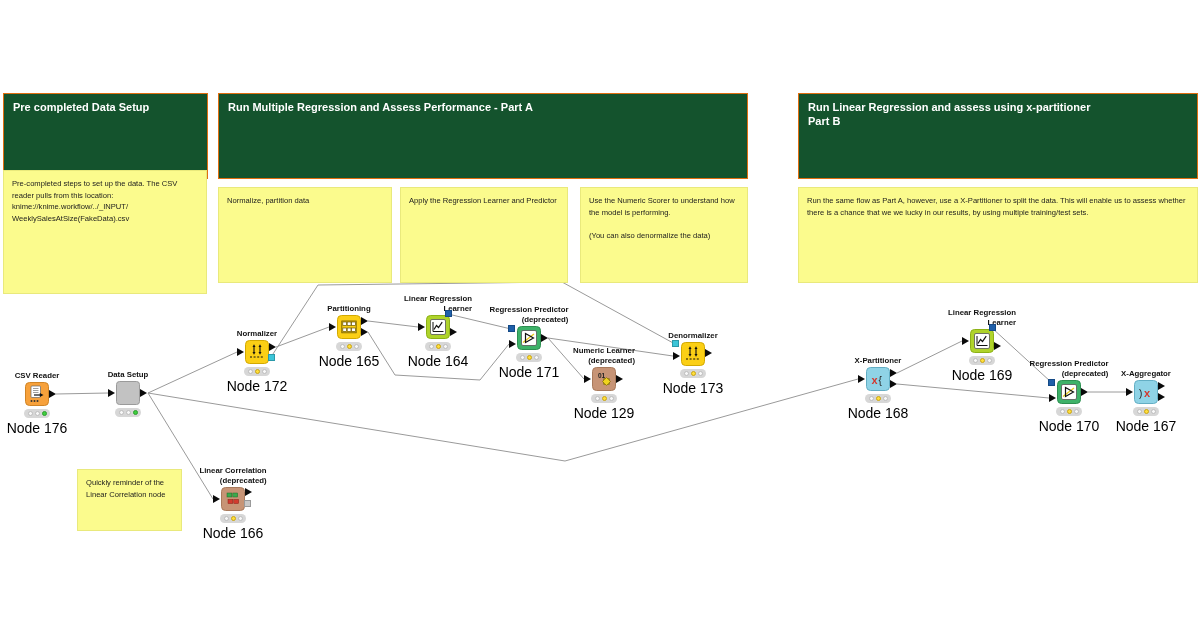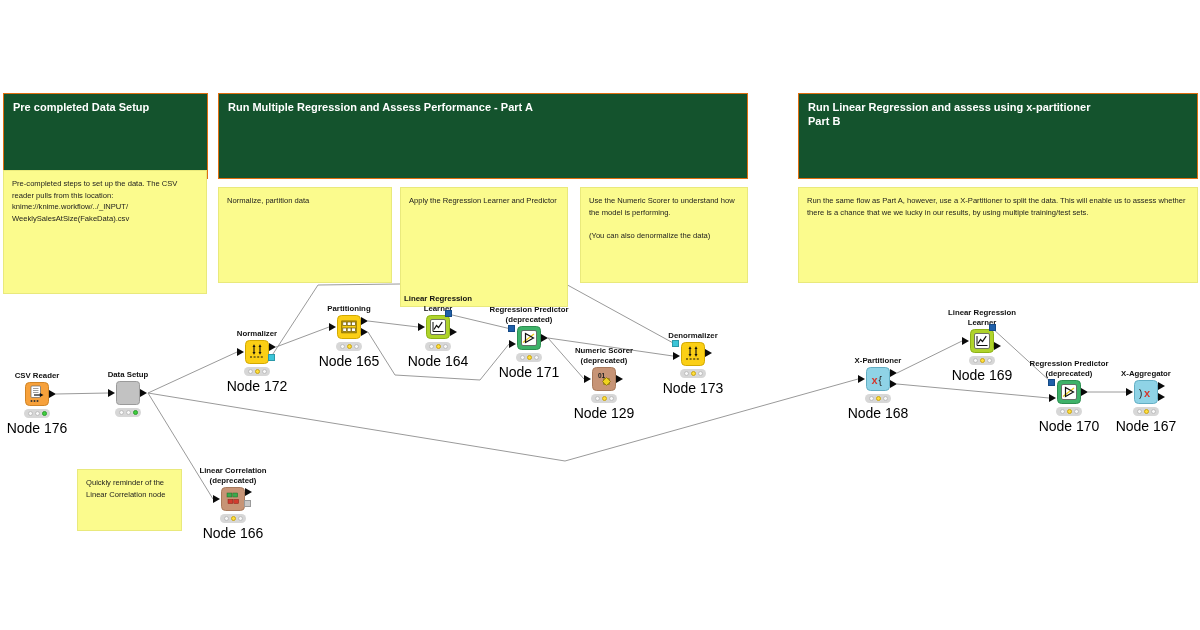--- a/index.html
+++ b/index.html
@@ -7,21 +7,21 @@
           font-family:"Liberation Sans",sans-serif;color:#111;}
   svg.wires{position:absolute;left:0;top:0;z-index:0;}
   .banner{position:absolute;background:#14532d;border:1px solid #e06e10;box-sizing:border-box;
           z-index:1;padding:6px 9px;}
   .banner .btitle{color:#ffffff;font-weight:bold;font-size:11px;line-height:14px;white-space:pre-line;}
   .note{position:absolute;background:#fbfb8d;border:1px solid #e9e97c;box-sizing:border-box;
         z-index:1;padding:7px 8px;}
   .note .ntext{font-size:7.6px;line-height:11.5px;color:#1c1c1c;white-space:pre-line;}
   .node{position:absolute;width:100px;display:flex;flex-direction:column;align-items:center;z-index:2;}
   .ntitle{height:24px;display:flex;align-items:flex-end;justify-content:center;margin-bottom:2px;
-          font-weight:bold;font-size:7.8px;line-height:9.5px;text-align:center;white-space:pre-line;}
+          font-weight:bold;font-size:7.8px;line-height:9.5px;text-align:right;white-space:pre-line;}
   .icon-wrap{position:relative;width:24px;height:24px;}
   .icon-wrap svg{display:block;}
   .pa{position:absolute;width:0;height:0;border-top:4px solid transparent;
       border-bottom:4px solid transparent;border-left:7px solid #0a0a0a;}
   .ps{position:absolute;width:7px;height:7px;box-sizing:border-box;}
   .ps.blue{background:#1f5fa9;border:1px solid #154a86;}
   .ps.teal{background:#3cc5d8;border:1px solid #2a99a9;}
   .ps.gray{background:#c9c9c9;border:1px solid #9a9a9a;}
   .lights{width:26px;height:9px;background:#d7d7d7;border-radius:4.5px;display:flex;
           align-items:center;justify-content:center;gap:2px;margin-top:3px;}
@@ -67,21 +67,21 @@
   </div>
 
   <div class="note" style="left:3px;top:170px;width:204px;height:124px">
     <div class="ntext">Pre-completed steps to set up the data. The CSV reader pulls from this location:
 knime://knime.workflow/../_INPUT/
 WeeklySalesAtSize(FakeData).csv</div>
   </div>
   <div class="note" style="left:218px;top:187px;width:174px;height:96px">
     <div class="ntext">Normalize, partition data</div>
   </div>
-  <div class="note" style="left:400px;top:187px;width:168px;height:120px">
+  <div class="note" style="left:400px;top:187px;width:168px;height:96px">
     <div class="ntext">Apply the Regression Learner and Predictor</div>
   </div>
   <div class="note" style="left:580px;top:187px;width:168px;height:96px">
     <div class="ntext">Use the Numeric Scorer to understand how the model is performing.
 
 (You can also denormalize the data)</div>
   </div>
   <div class="note" style="left:77px;top:469px;width:105px;height:62px">
     <div class="ntext">Quickly reminder of the
 Linear Correlation node</div>
@@ -222,21 +222,21 @@
     </div>
     <div class="lights" data-status="yellow">
         <span class="c"></span>
         <span class="c"></span>
         <span class="c"></span>
       </div>
     <div class="nid">Node 171</div>
   </div>
 
   <div class="node" style="left:554px;top:341px">
-    <div class="ntitle">Numeric Scorer
+    <div class="ntitle">Numeric Learner
 (deprecated)</div>
     <div class="icon-wrap">
       <svg width="24" height="24" viewBox="0 0 24 24">
         <rect x="0.5" y="0.5" width="23" height="23" rx="4" fill="#c79476" stroke="#a87a5c"></rect>
         <text x="6" y="10.5" font-size="6.5" font-weight="bold" fill="#222" font-family="Liberation Sans, sans-serif">01</text>
         <g>
           <rect x="11.7" y="11.7" width="5.6" height="5.6" fill="#f0d41f" stroke="#7a6400" stroke-width="0.6"></rect>
           <rect x="11.7" y="11.7" width="5.6" height="5.6" fill="#f0d41f" stroke="#7a6400" stroke-width="0.6" transform="rotate(45 14.5 14.5)"></rect>
         </g>
       </svg>

